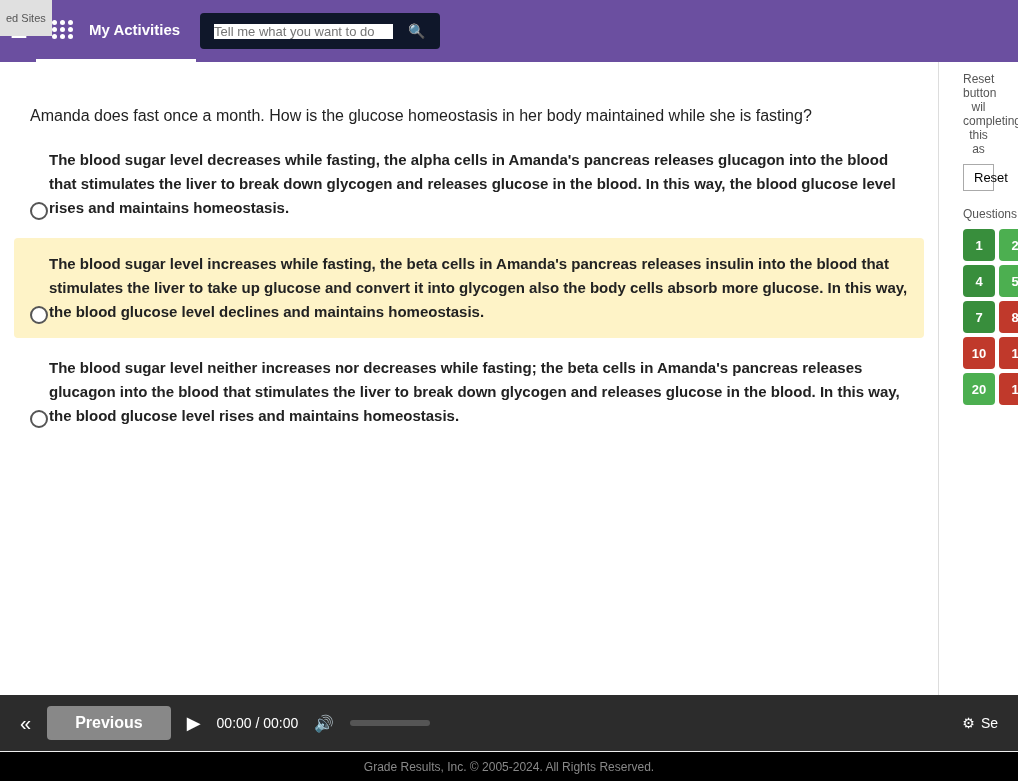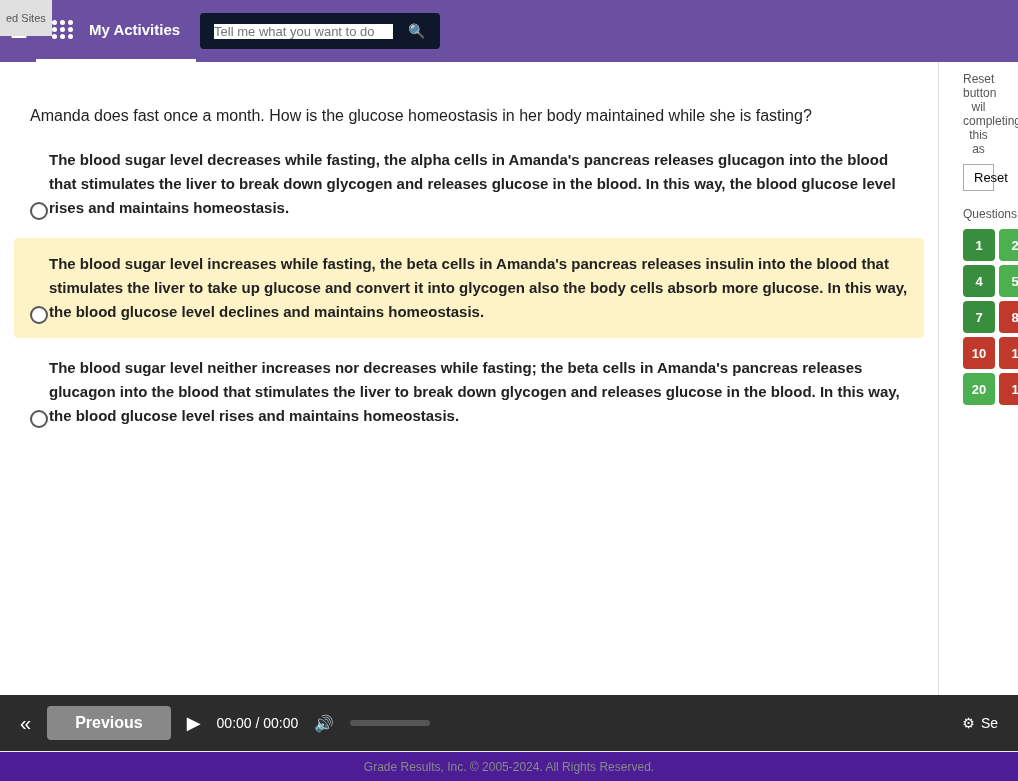--- a/index.html
+++ b/index.html
@@ -227,21 +227,21 @@
       color: white;
       font-size: 14px;
       display: flex;
       align-items: center;
       gap: 6px;
     }
 
     
     .footer {
       height: 30px;
-      background: #4c1d95;
+      background: #000000;
       display: flex;
       align-items: center;
       justify-content: center;
       font-size: 12px;
       color: #888;
       border-top: 1px solid #eee;
       position: absolute;
       bottom: 0;
       left: 0;
       right: 0;

